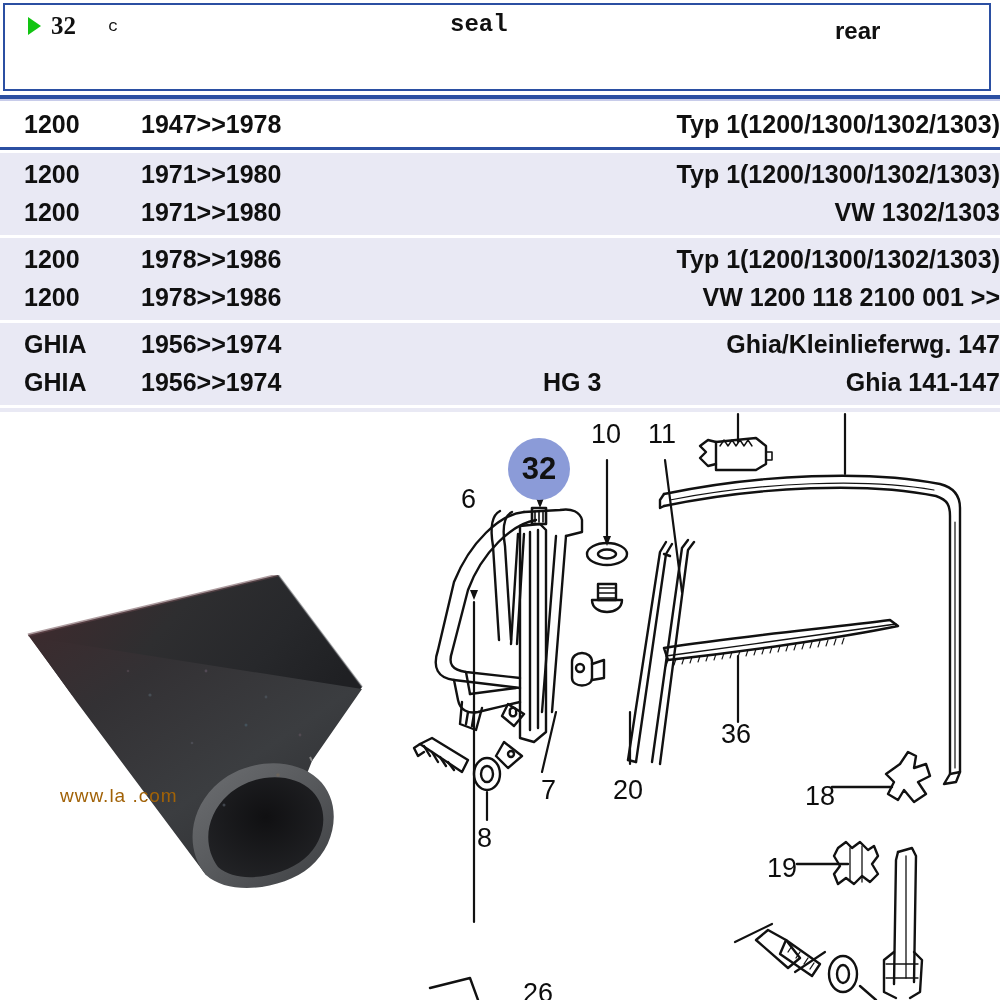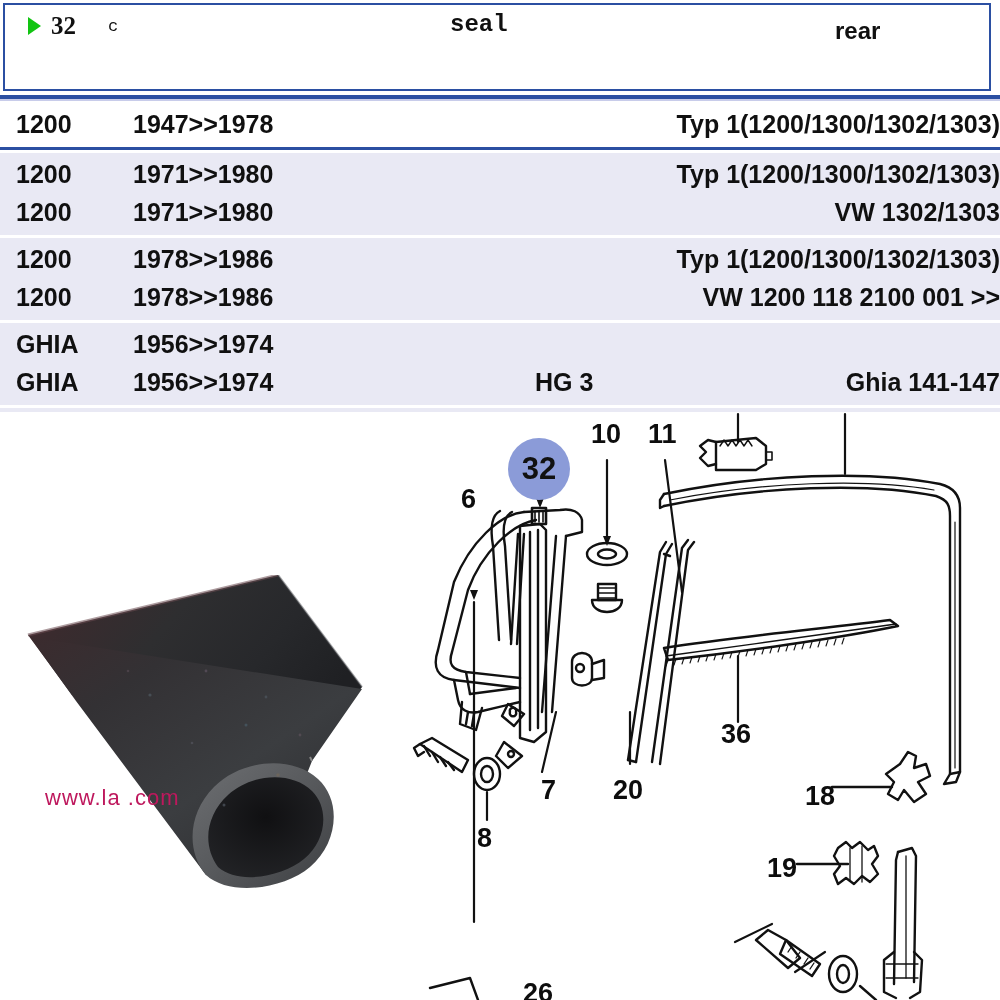--- a/index.html
+++ b/index.html
@@ -68,21 +68,21 @@
 
   
   .apps{
     position:absolute;left:0;top:103px;width:1000px;
   }
   .app-row{
     width:1000px;
     box-sizing:border-box;
     position:relative;
     margin-bottom:3px;
-    padding:2px 0 4px 4px;
+    padding:2px 0 4px 12px;
   }
   .app-row.first{
     background:#ffffff;
     border-bottom:3px solid #2b4fa2;
     margin-bottom:3px;
   }
   .app-row.alt{ background:#e9e9f4; }
 
   .app-line{
     height:38px;display:flex;align-items:center;
@@ -99,43 +99,43 @@
   
   .diagram{
     position:absolute;left:0;top:412px;width:1000px;height:588px;
     background:#ffffff;overflow:hidden;
   }
   .diagram svg{display:block;}
 
   .callout{
     position:absolute;
     font-family:"Liberation Sans", sans-serif;
-    font-weight:bold;
+    font-weight:normal;
     color:#0d0d0d;
     font-size:27px;
     line-height:1;
     user-select:none;
   }
   .badge{
     position:absolute;
     width:62px;height:62px;border-radius:50%;
     background:#8b9bd8;
     display:flex;align-items:center;justify-content:center;
     font-family:"Liberation Sans", sans-serif;
     font-weight:bold;font-size:31px;color:#111111;
   }
 
   
   .photo{
     position:absolute;left:10px;top:575px;width:360px;height:350px;
   }
   .watermark{
-    position:absolute;left:45px;top:785px;
-    font-family:"Liberation Sans", sans-serif;
-    font-size:22px;color:#be185d;
+    position:absolute;left:60px;top:785px;
+    font-family:"Liberation Sans", sans-serif;
+    font-size:19px;color:#a16207;
     letter-spacing:1px;
     pointer-events:none;
   }
 </style>
 </head>
 <body>
 
 <div id="app">
 
   <div class="header-box">
@@ -181,20 +181,21 @@
         <div class="app-line">
           <span class="c-model">1200</span>
           <span class="c-years">1978&gt;&gt;1986</span>
           <span class="c-desc">VW 1200  118 2100 001 &gt;&gt;</span>
         </div>
       </div>
       <div class="app-row alt">
         <div class="app-line">
           <span class="c-model">GHIA</span>
           <span class="c-years">1956&gt;&gt;1974</span>
+          <span class="c-desc">Ghia/Kleinlieferwg. 147</span>
         </div>
         <div class="app-line">
           <span class="c-model">GHIA</span>
           <span class="c-years">1956&gt;&gt;1974</span>
           <span class="c-desc">Ghia 141-147<span class="extra">HG 3</span></span>
         </div>
       </div>
       <div class="app-row alt">
         <div class="app-line">
           <span class="c-model">T3</span>

